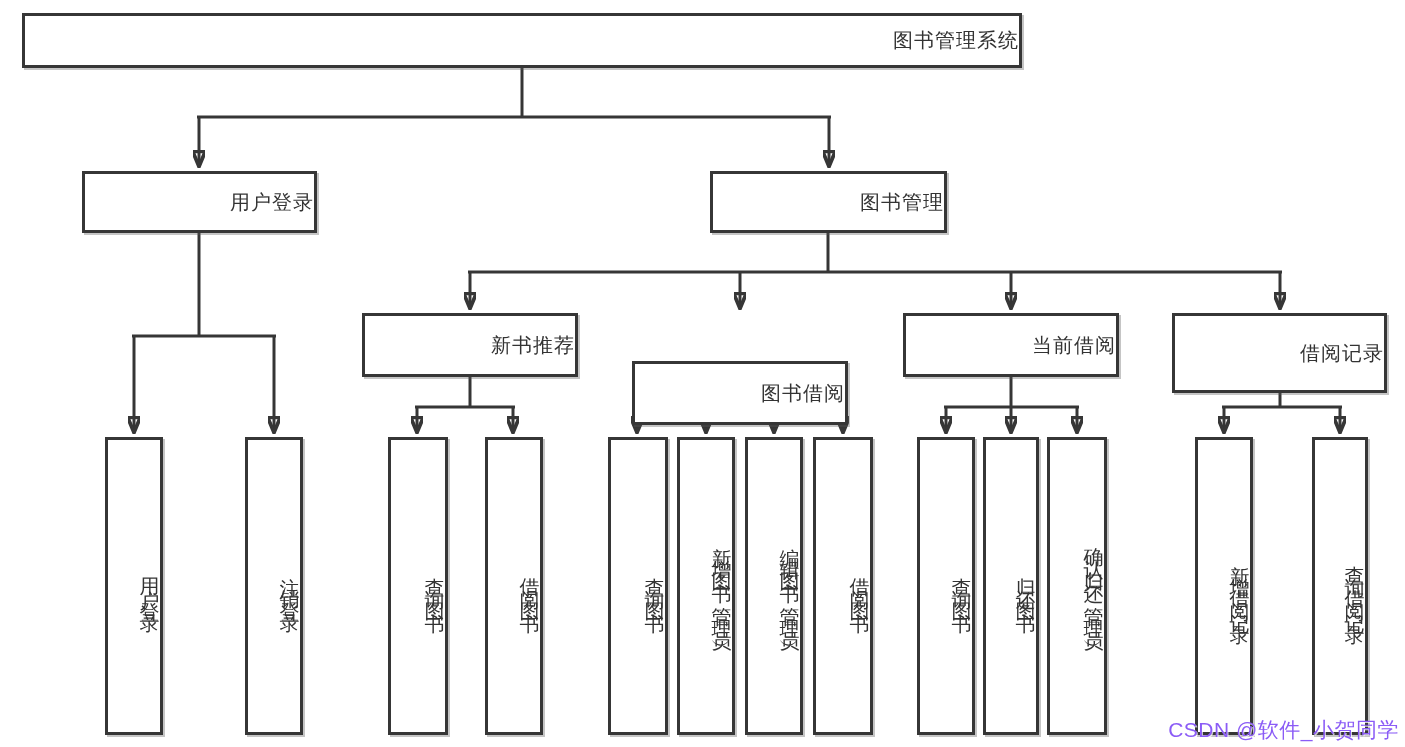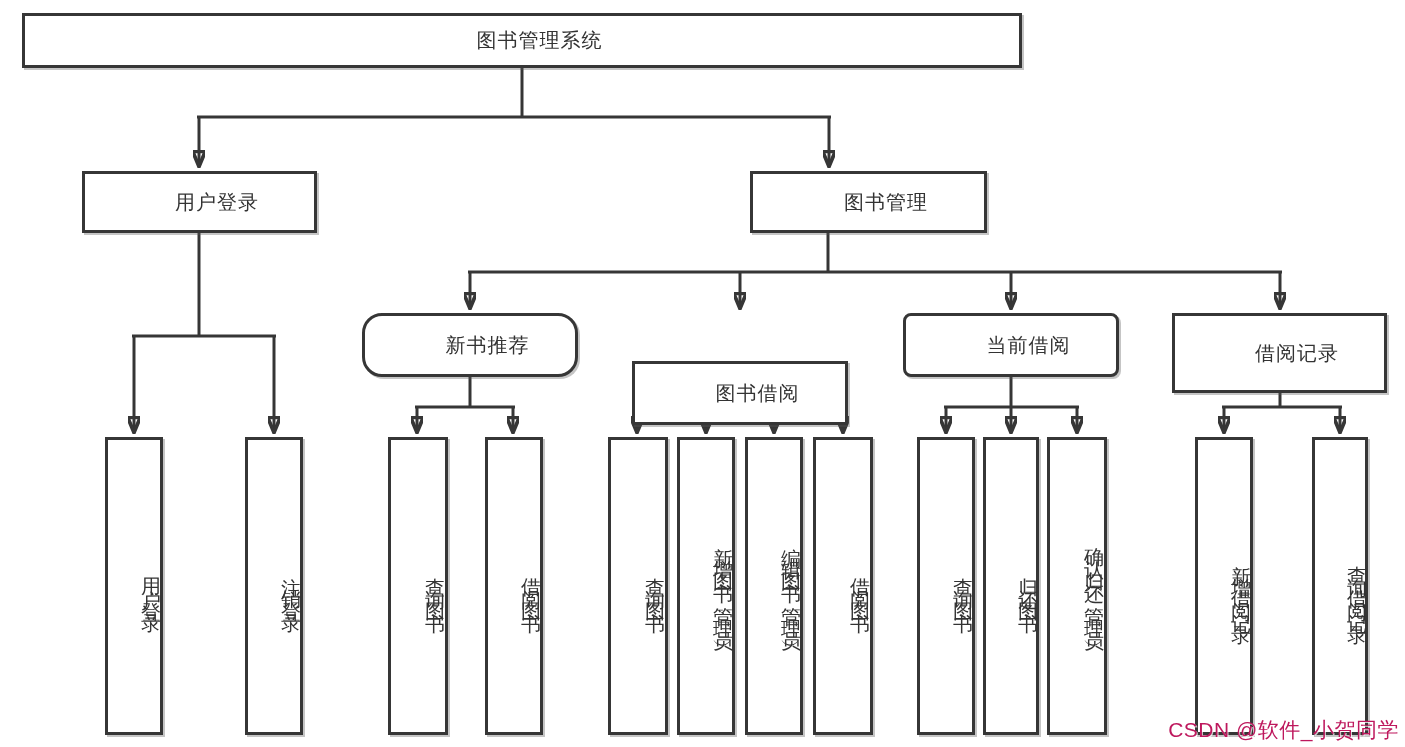--- a/index.html
+++ b/index.html
@@ -21,21 +21,21 @@
   }
   .lines path, .lines line {
     stroke: #363636;
     stroke-width: 3;
     fill: none;
   }
   .node {
     position: absolute;
     display: flex;
     align-items: center;
-    justify-content: center;
+    justify-content: flex-end;
     border: 3px solid #363636;
     background: #ffffff;
     box-shadow: 2px 2px 0 rgba(90,90,90,0.35);
     z-index: 1;
     padding-left: 35px;
   }
   .hbox { font-size: 20px; letter-spacing: 1px; }
   .vbox { top: 437px; height: 298px; }
   .vbox .vtext {
     writing-mode: vertical-rl;
@@ -44,21 +44,21 @@
     line-height: 1;
     letter-spacing: 12px;
     white-space: nowrap;
   }
   .watermark {
     position: absolute;
     top: 716px;
     right: 6px;
     z-index: 3;
     font-size: 21px;
-    color: #be185d;
+    color: #8b5cf6;
     text-shadow: 1px 1px 0 rgba(255,255,255,0.75);
     letter-spacing: 0.5px;
   }
 </style>
 </head>
 <body>
 
 <div class="stage">
 
   <svg class="lines" xmlns="http://www.w3.org/2000/svg" width="1405" height="747" viewBox="0 0 1405 747">
@@ -123,31 +123,31 @@
     </g>
   </svg>
 
   <div class="node hbox" style="left:22px; top:13px; width:1000px; height:55px;">
     <span>图书管理系统</span>
   </div>
 
   <div class="node hbox" style="left:82px; top:171px; width:235px; height:62px;">
     <span>用户登录</span>
   </div>
-  <div class="node hbox" style="left:710px; top:171px; width:237px; height:62px;margin-left:40px;">
+  <div class="node hbox" style="left:710px; top:171px; width:237px; height:62px;">
     <span>图书管理</span>
   </div>
 
-  <div class="node hbox" style="left:362px; top:313px; width:216px; height:64px;border-radius:20px;">
+  <div class="node hbox" style="left:362px; top:313px; width:216px; height:64px;">
     <span>新书推荐</span>
   </div>
   <div class="node hbox" style="left:632px; top:313px; width:216px; height:64px;margin-top:48px;">
     <span>图书借阅</span>
   </div>
-  <div class="node hbox" style="left:903px; top:313px; width:216px; height:64px;border-radius:8px;">
+  <div class="node hbox" style="left:903px; top:313px; width:216px; height:64px;">
     <span>当前借阅</span>
   </div>
   <div class="node hbox" style="left:1172px; top:313px; width:215px; height:80px;">
     <span>借阅记录</span>
   </div>
 
   <div class="node vbox" style="left:105px; width:58px;">
     <span class="vtext">用户登录</span>
   </div>
   <div class="node vbox" style="left:245px; width:58px;">

